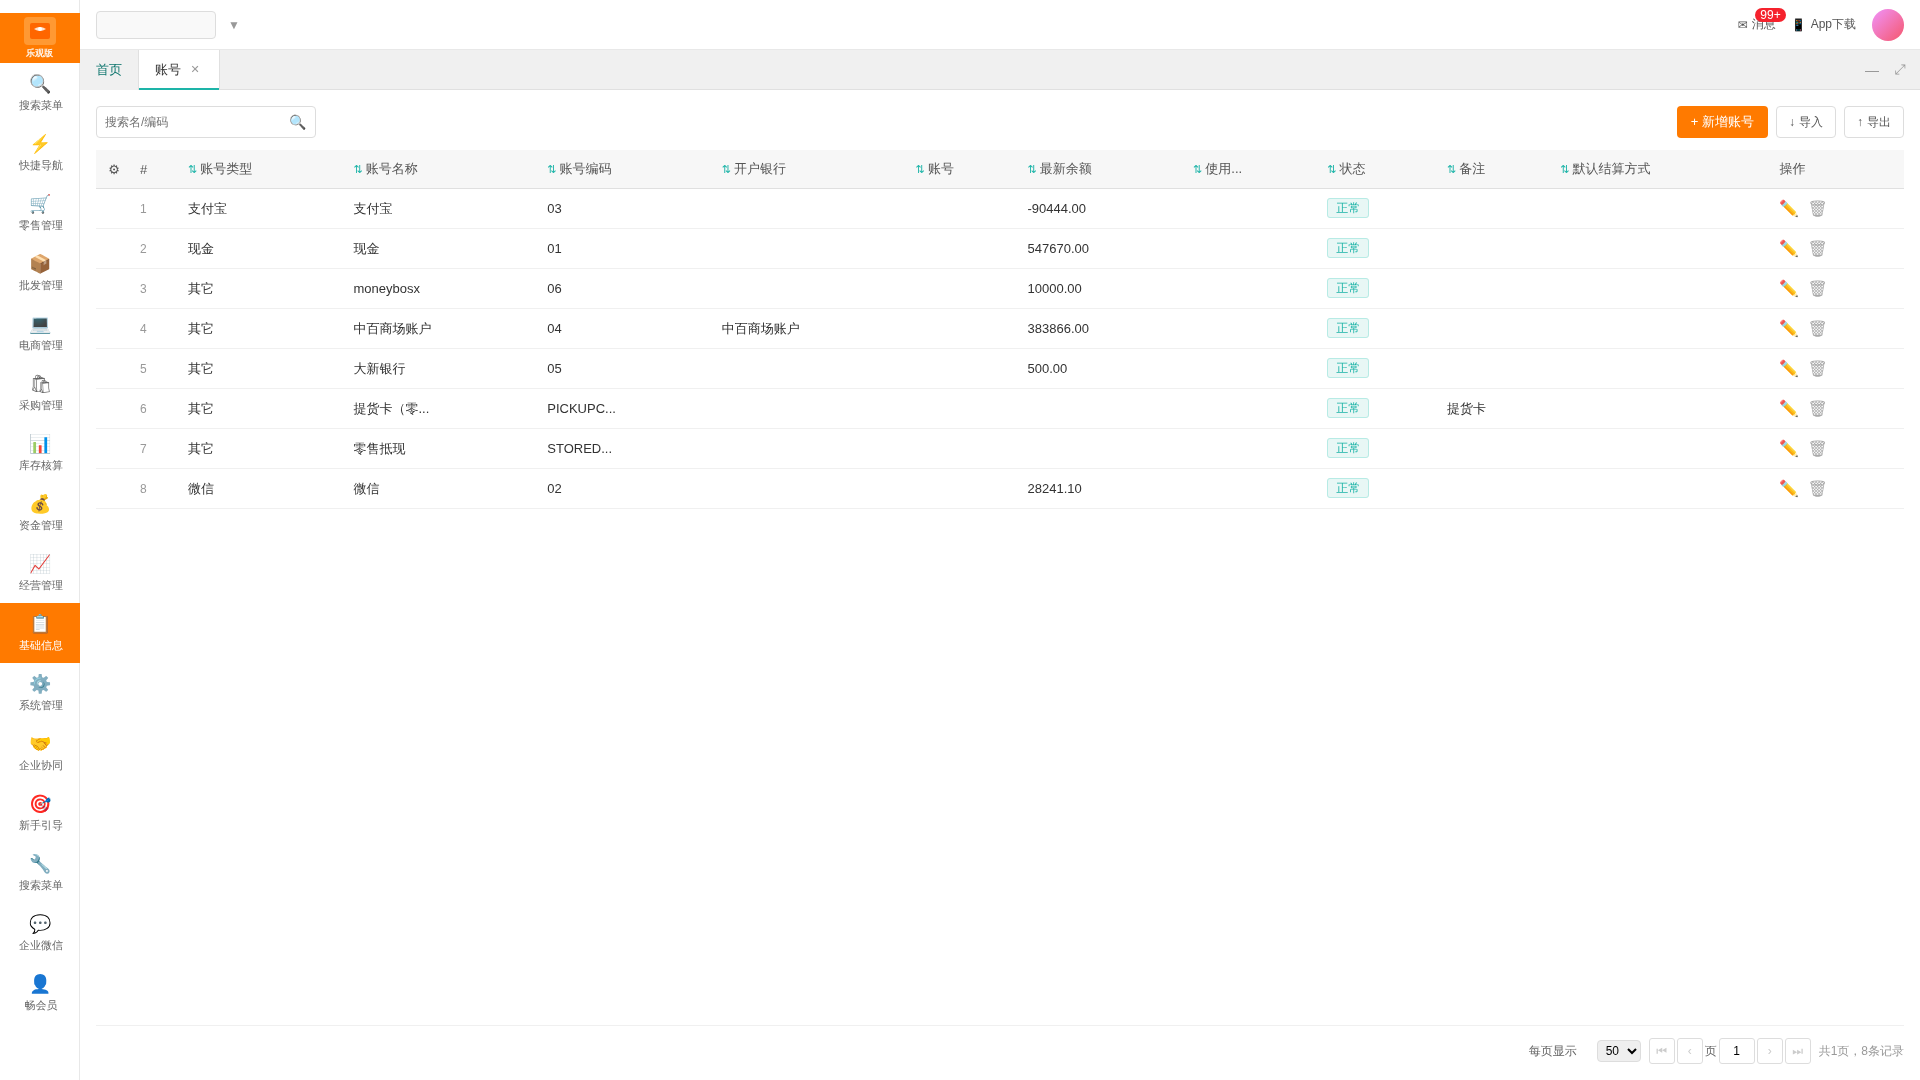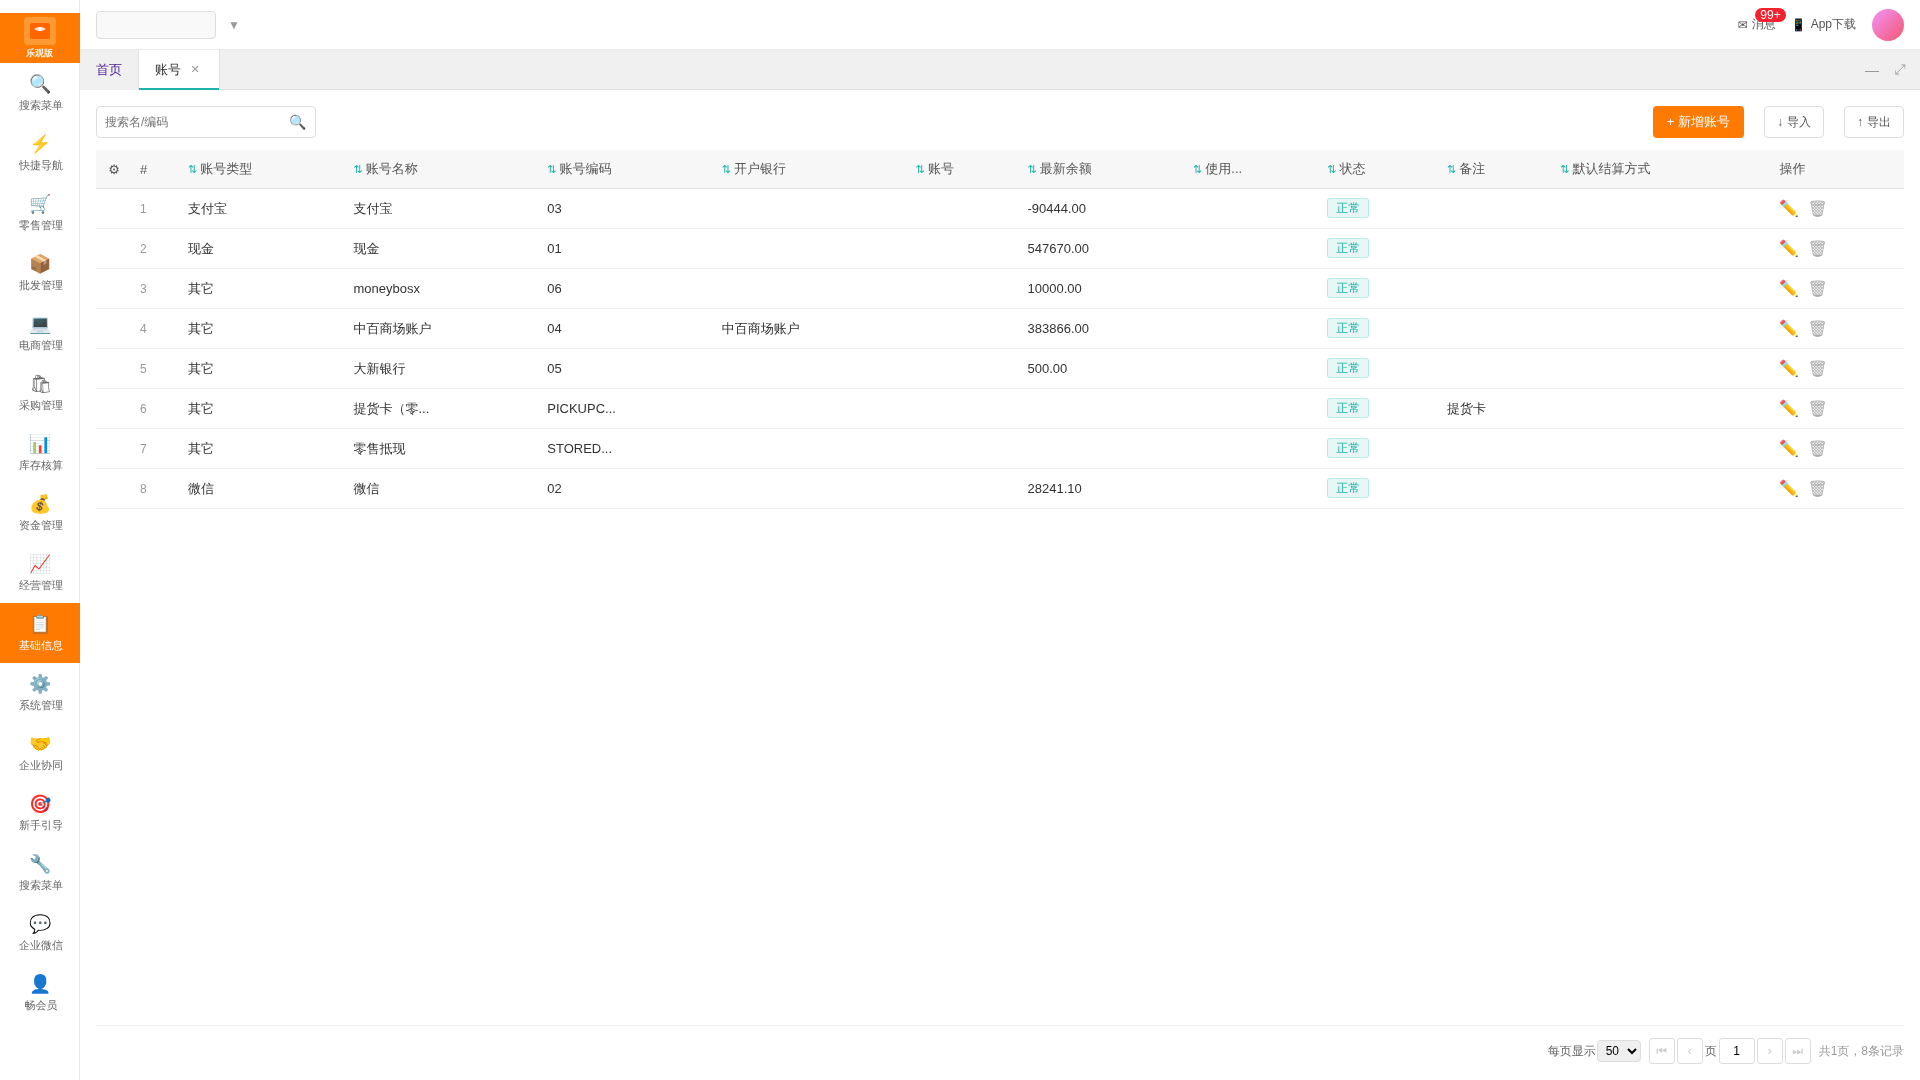--- a/index.html
+++ b/index.html
@@ -157,21 +157,21 @@
       flex-shrink: 0;
     }
     .tab {
       height: 40px;
       padding: 0 16px;
       display: flex;
       align-items: center;
       gap: 6px;
       cursor: pointer;
       font-size: 13px;
-      color: #4c1d95;
+      color: #0f766e;
       border-right: 1px solid #e0e0e0;
       background: #f0f0f0;
     }
     .tab.active {
       background: #fff;
       color: #333;
       border-bottom: none;
       position: relative;
     }
     .tab.active::after {
@@ -244,21 +244,21 @@
       font-size: 12px;
       color: #0c4a6e;
       flex: 1;
     }
     .search-box .search-icon {
       color: #1db4a8;
       font-size: 14px;
     }
     .action-btns {
       display: flex;
-      gap: 20px;
+      gap: 8px;
       align-items: center;
     }
     .btn-primary {
       background: #ff7a00;
       color: #fff;
       border: none;
       border-radius: 4px;
       padding: 0 14px;
       height: 32px;
       cursor: pointer;
@@ -359,21 +359,21 @@
       padding: 12px 0 0;
       gap: 8px;
       font-size: 12px;
       color: #666;
       border-top: 1px solid #f0f0f0;
       margin-top: 8px;
     }
     .page-size-wrap {
       display: flex;
       align-items: center;
-      gap: 1px;
+      gap: 20px;
     }
     .page-size-select {
       border: 1px solid #ddd;
       border-radius: 4px;
       padding: 2px 4px;
       font-size: 12px;
       cursor: pointer;
     }
     .page-nav {
       display: flex;

